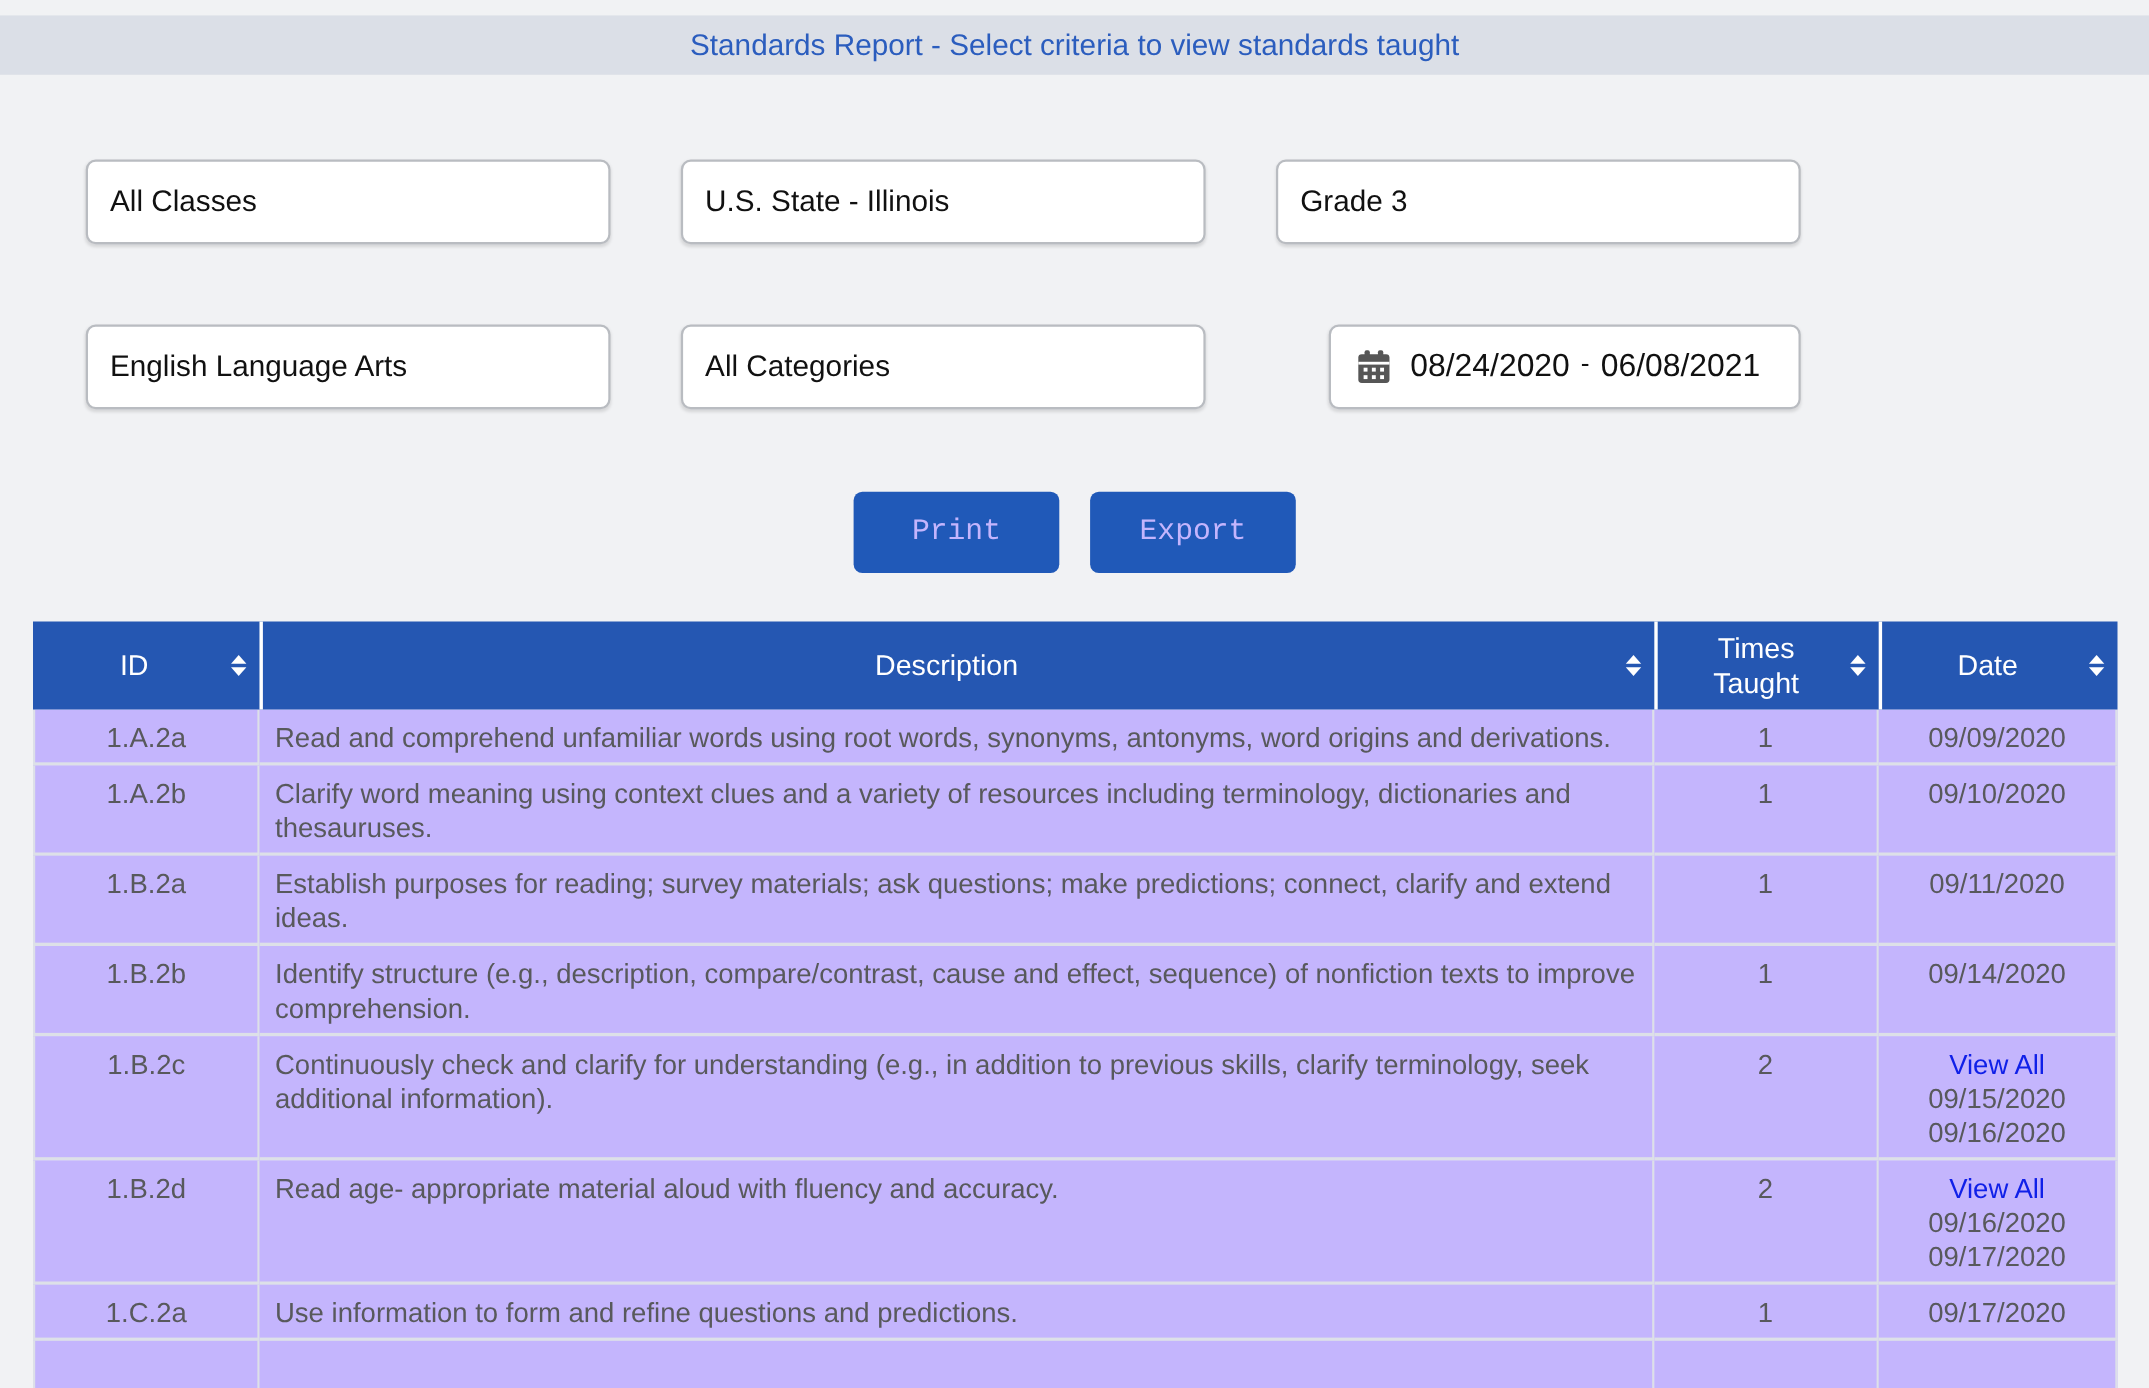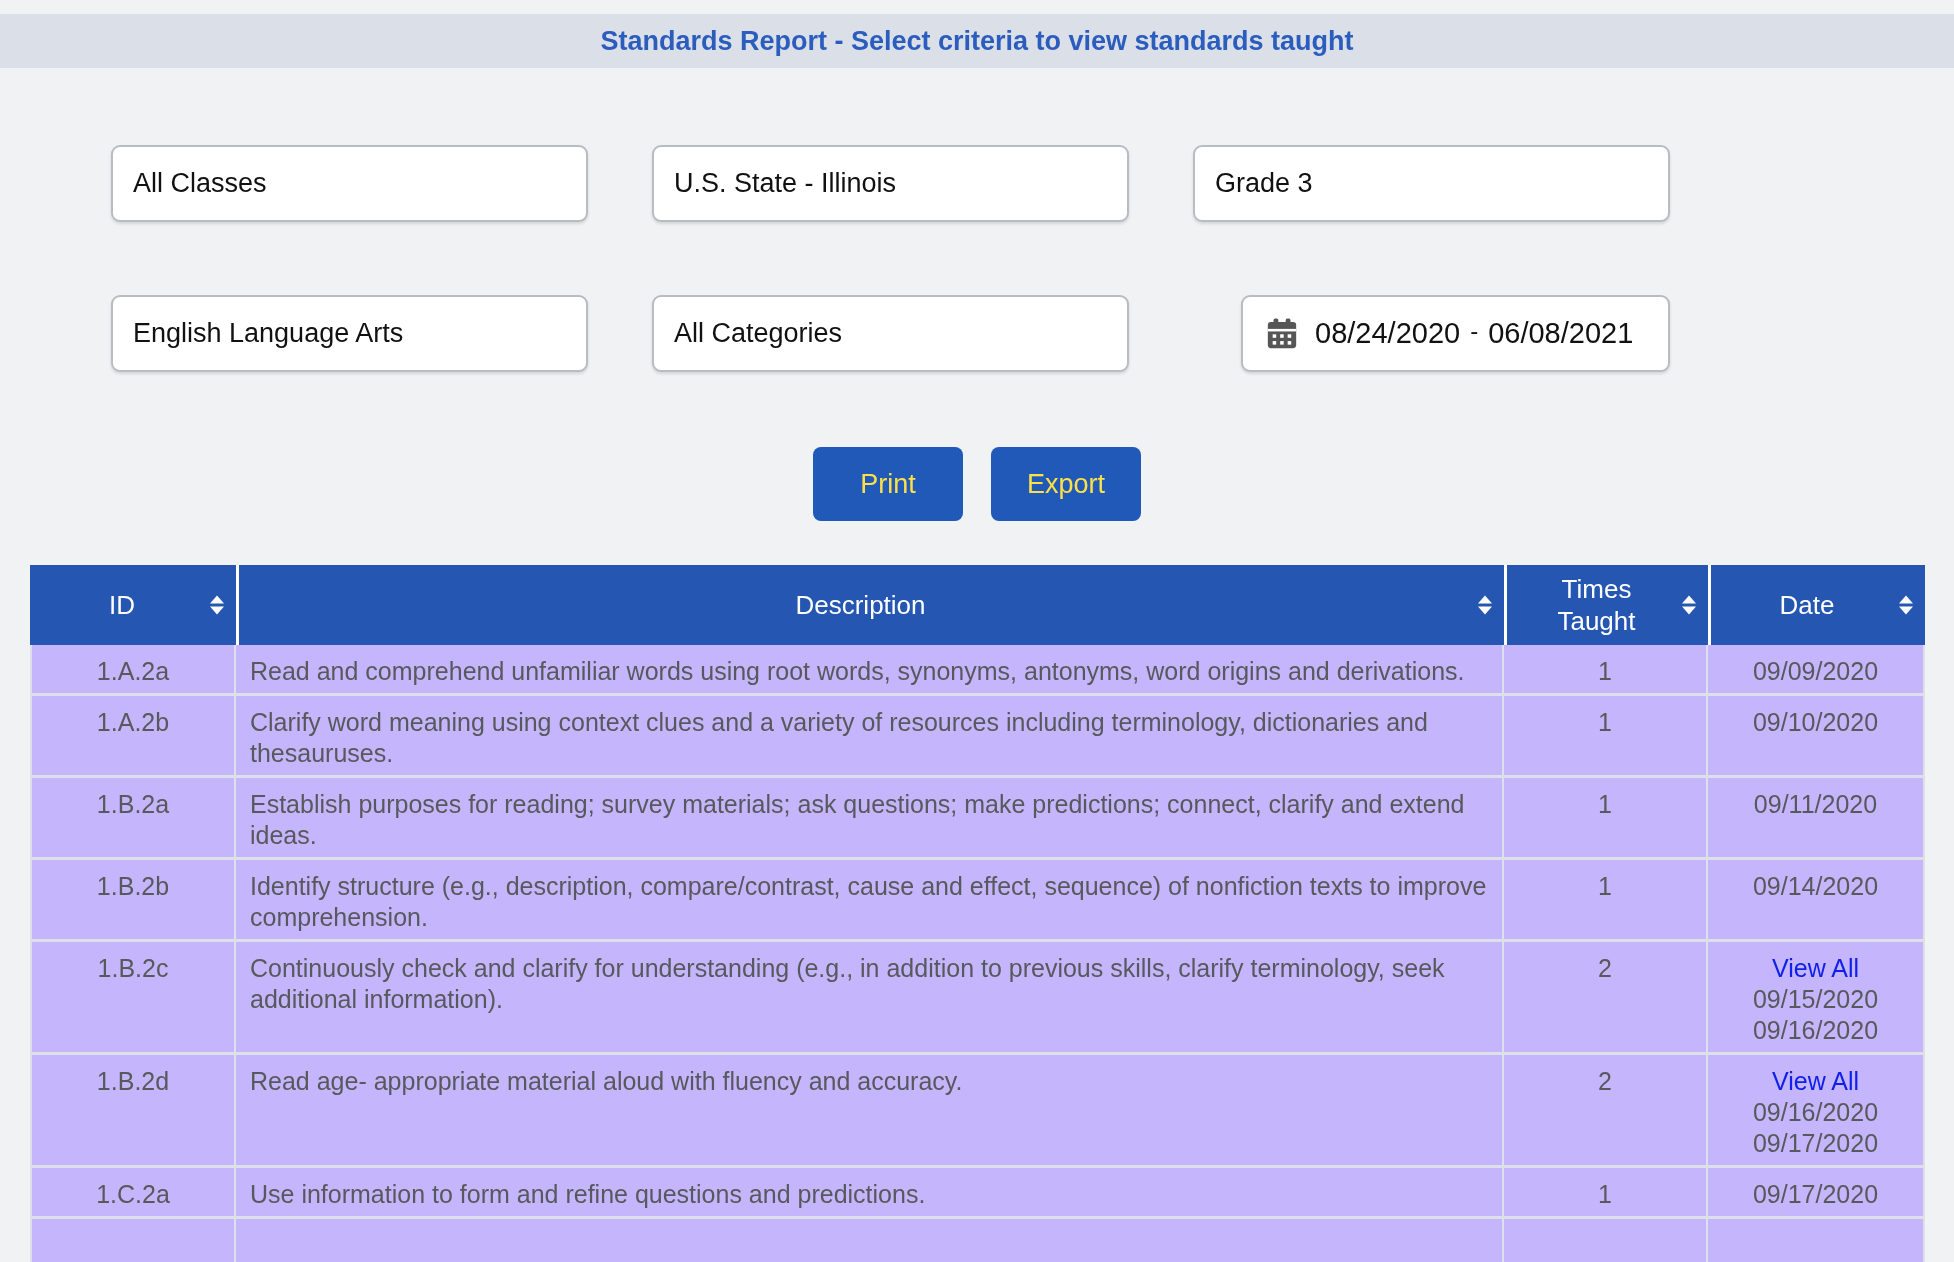--- a/index.html
+++ b/index.html
@@ -20,27 +20,27 @@
     margin-top: 14px;
     height: 54px;
     background: #dbdfe7;
     display: flex;
     align-items: center;
     justify-content: center;
   }
   .title-bar .title {
     color: #2b5dbe;
     font-size: 27px;
-    font-weight: 700;
+    font-weight: 400;
   }
 
   
   .filters {
     margin-top: 77px;
-    padding-left: 111px;
+    padding-left: 78px;
     display: grid;
     grid-template-columns: 477px 477px 477px;
     column-gap: 64px;
     row-gap: 73px;
   }
   .filter-box {
     box-sizing: border-box;
     height: 77px;
     background: #ffffff;
     border: 2px solid #b9bcc1;
@@ -75,26 +75,26 @@
 
   
   .actions {
     margin-top: 75px;
     display: flex;
     justify-content: center;
     gap: 28px;
   }
   .btn {
     box-sizing: border-box;
-    width: 150px;
+    width: 187px;
     height: 74px;
     background: #2059b8;
-    color: #fde047;
+    color: #c4b5fd;
     font-size: 27px;
-    font-family: Liberation Sans, sans-serif;
+    font-family: Liberation Mono, monospace;
     border: none;
     border-radius: 8px;
     cursor: pointer;
     display: flex;
     align-items: center;
     justify-content: center;
   }
 
   
   .report-table {

